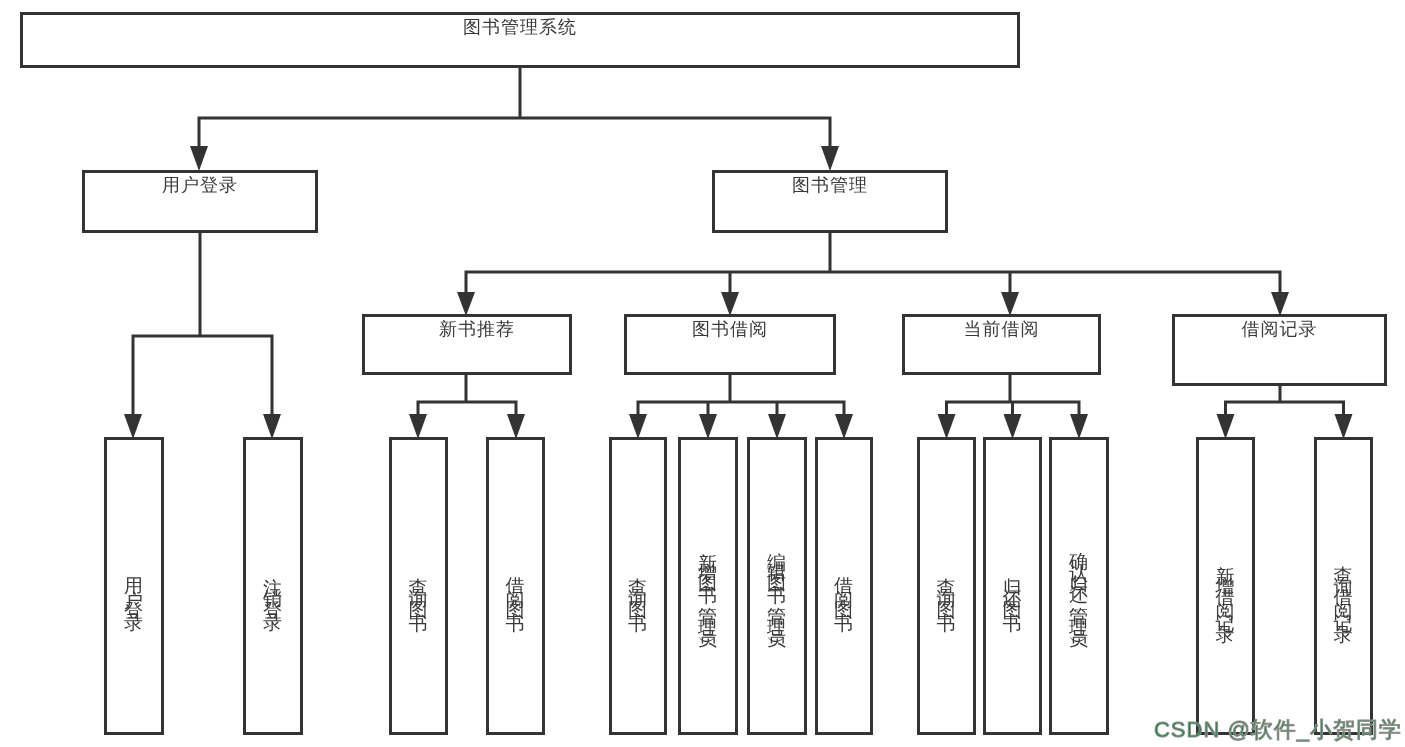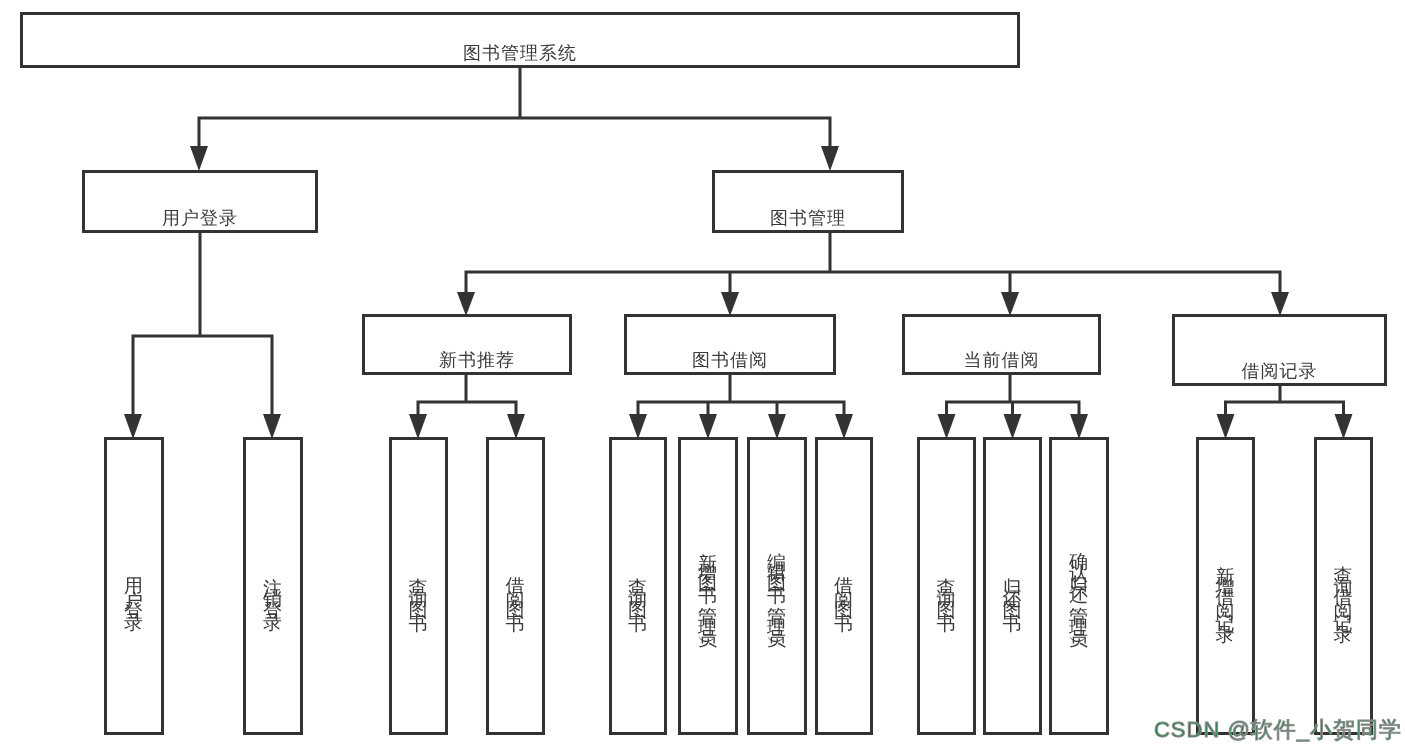--- a/index.html
+++ b/index.html
@@ -19,21 +19,21 @@
     left: 0; top: 0;
     width: 1405px; height: 747px;
     pointer-events: none;
   }
   .node {
     position: absolute;
     box-sizing: border-box;
     background: #ffffff;
     border: 3px solid #333333;
     display: flex;
-    align-items: flex-end;
+    align-items: flex-start;
     justify-content: center;
     font-size: 18px;
     letter-spacing: 1px;
     color: #3a3a3a;
     z-index: 2;
   }
   .node.root { font-size: 18px; }
   .vnode {
     position: absolute;
     box-sizing: border-box;
@@ -122,21 +122,21 @@
     </g>
   </svg>
 
   <div class="node root" style="left:20px; top:12px; width:1000px; height:56px;">
     <span>图书管理系统</span>
   </div>
 
   <div class="node" style="left:82px; top:170px; width:236px; height:63px;">
     <span>用户登录</span>
   </div>
-  <div class="node" style="left:712px; top:170px; width:192px; height:63px;">
+  <div class="node" style="left:712px; top:170px; width:236px; height:63px;">
     <span>图书管理</span>
   </div>
 
   <div class="node" style="left:362px; top:314px; width:210px; height:61px;padding-left:20px;">
     <span>新书推荐</span>
   </div>
   <div class="node" style="left:624px; top:314px; width:212px; height:61px;">
     <span>图书借阅</span>
   </div>
   <div class="node" style="left:902px; top:314px; width:199px; height:61px;">

